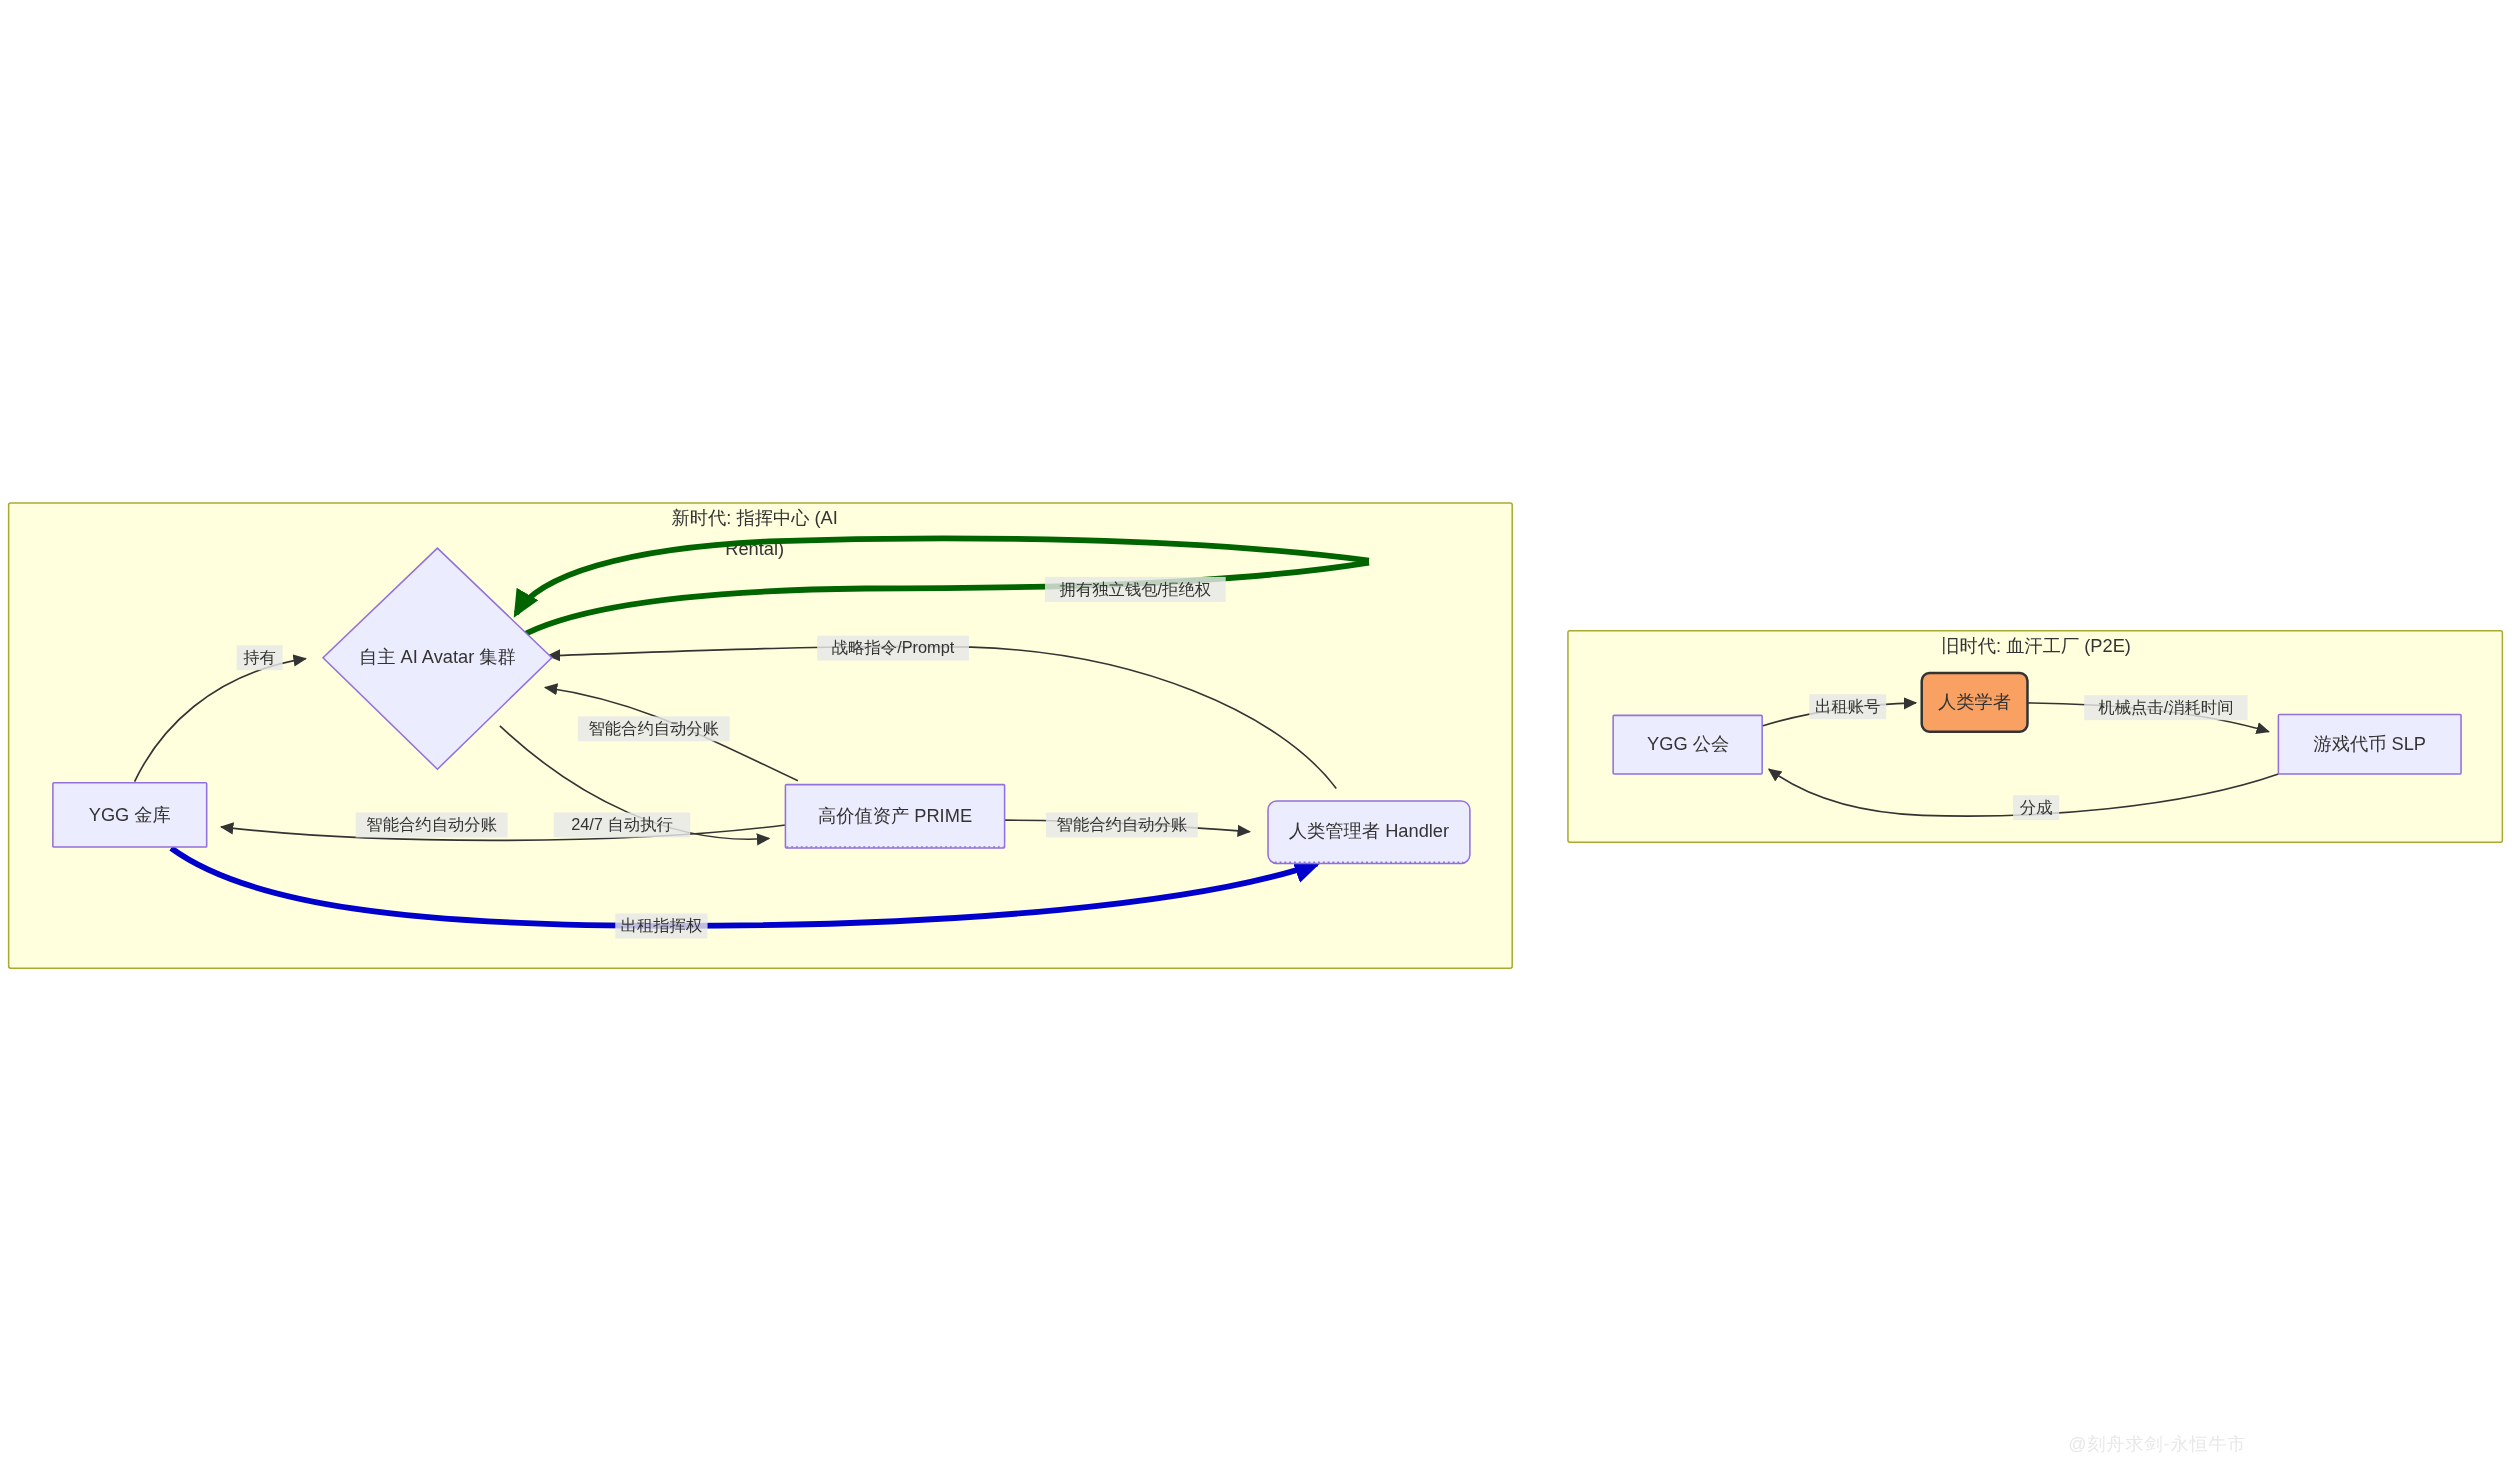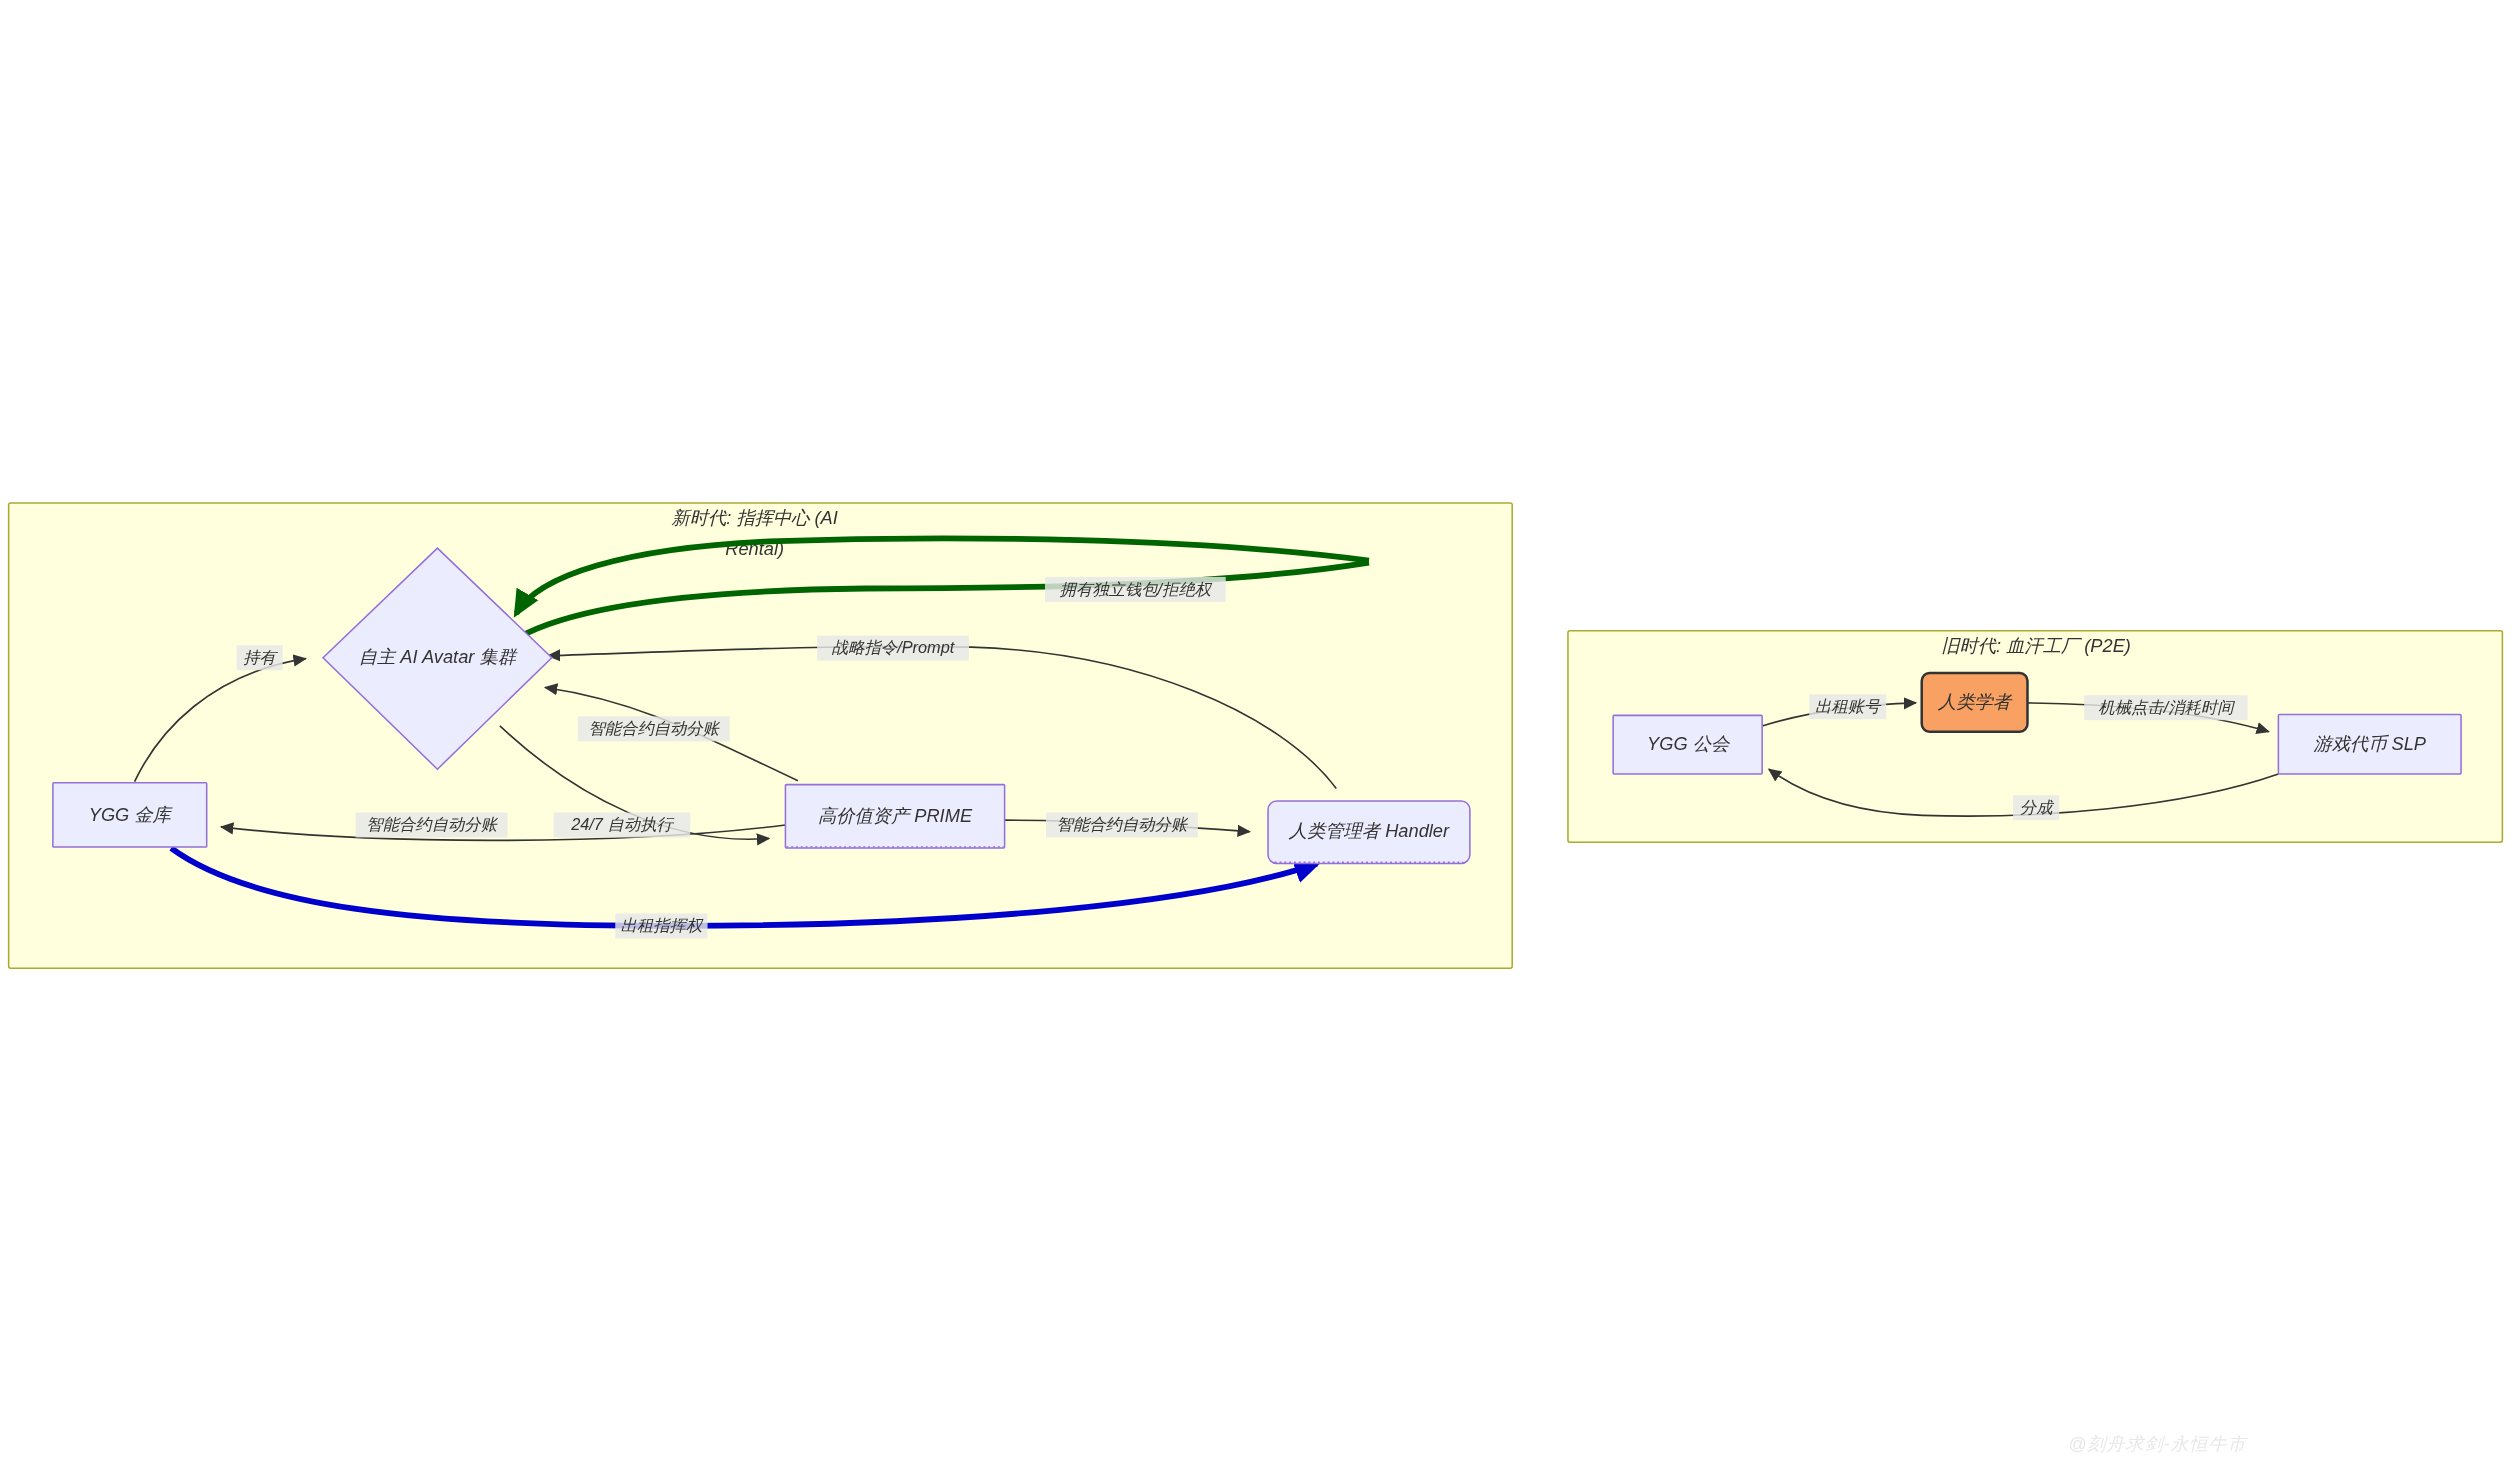--- a/index.html
+++ b/index.html
@@ -12,21 +12,20 @@
     height: 1475px;
     position: relative;
     overflow: hidden;
     font-family: "Liberation Sans", "DejaVu Sans", sans-serif;
   }
   #canvas {
     position: absolute;
     inset: 0;
     width: 2260px;
     height: 1475px;
-    font-style: italic;
   }
   svg#diagram {
     position: absolute;
     left: 0;
     top: 0;
     width: 2512px;
     height: 1475px;
     display: block;
   }
   .cluster-rect {

